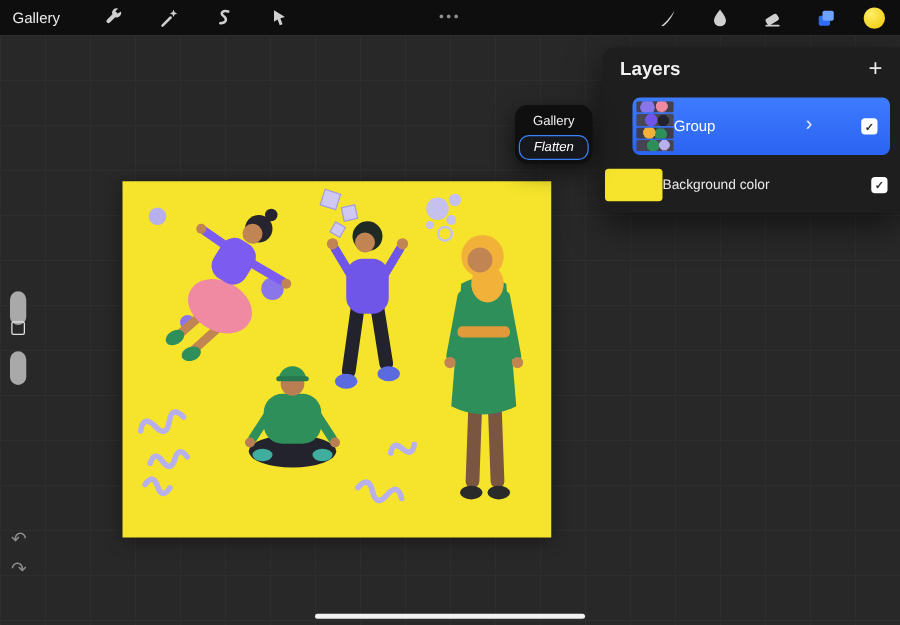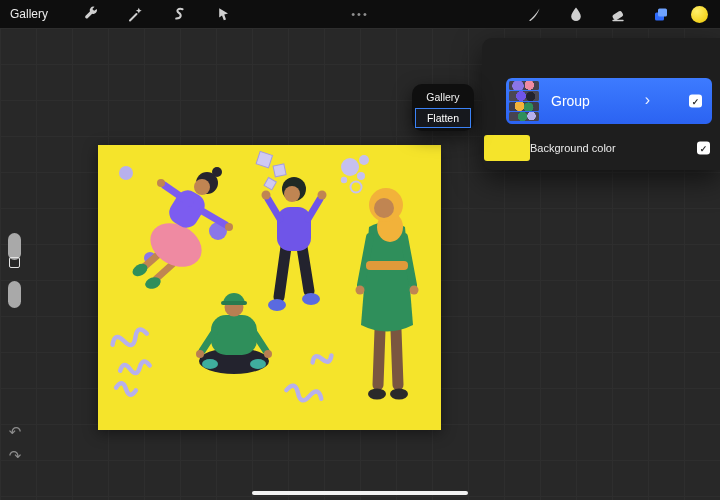--- a/index.html
+++ b/index.html
@@ -53,37 +53,37 @@
   .thumb-strip { width:30px; height:40px; margin-left:3px; display:flex; flex-direction:column; gap:1px; }
   .thumb-strip > div { flex:1; border-radius:1.5px; }
   .t1 { background: radial-gradient(circle at 30% 55%, #8a76e8 0 26%, transparent 27%),
                     radial-gradient(circle at 68% 45%, #ef8aa2 0 22%, transparent 23%), #44414f; }
   .t2 { background: radial-gradient(circle at 40% 50%, #6f55e8 0 26%, transparent 27%),
                     radial-gradient(circle at 72% 55%, #23232e 0 20%, transparent 21%), #4a4754; }
   .t3 { background: radial-gradient(circle at 35% 45%, #f2b23a 0 24%, transparent 25%),
                     radial-gradient(circle at 65% 60%, #2f8f5b 0 24%, transparent 25%), #403d4a; }
   .t4 { background: radial-gradient(circle at 45% 50%, #2f8f5b 0 28%, transparent 29%),
                     radial-gradient(circle at 75% 45%, #b7b0ec 0 18%, transparent 19%), #474451; }
-  .group-label { color:#ffffff; font-size:14px; margin-left:12px; }
+  .group-label { color:#ffffff; font-size:12px; }
   .row-chevron { position:absolute; right:62px; color:#e9efff; font-size:16px; line-height:1; top:14px; }
   .checkbox { position:absolute; right:10px; top:50%; transform:translateY(-50%);
               width:13px; height:13px; background:#ffffff; border-radius:3px;
               display:flex; align-items:center; justify-content:center;
               font-size:9px; color:#2b2b2b; font-weight:bold; }
   .layer-row-bg { position:absolute; left:0; right:0; top:94px; height:32px; display:flex; align-items:center; }
   .bg-swatch { width:46px; height:26px; background:#f5e42b; border-radius:3px; margin-left:2px; }
   .bg-label { color:#eaeaea; font-size:11px; }
 
   
   .context-menu { position:absolute; left:412px; top:56px; width:62px; background:#0f0f0f;
                   border-radius:10px; padding:4px 3px 3px; z-index:25;
                   box-shadow:0 6px 18px rgba(0,0,0,.6); }
   .cm-rename { color:#f0f0f0; font-size:10.5px; text-align:center; padding:3px 0 5px; }
   .cm-flatten { color:#ffffff; font-size:10.5px; text-align:center; padding:3px 8px;
-                border:1.5px solid #3b82f6; border-radius:0; background:#16181d; }
+                border:1.5px solid #3b82f6; border-radius:8px; background:#16181d;font-style:italic; }
 
   
   .home-indicator { position:absolute; left:50%; bottom:5px; transform:translateX(-50%);
                     width:216px; height:4.5px; border-radius:3px; background:#f2f2f2; z-index:40; }
 </style>
 </head>
 <body>
 
 <div class="screen">
 
@@ -237,20 +237,24 @@
           <path d="M155 186 L168 206" stroke="#2f8f5b" stroke-width="7" stroke-linecap="round"></path>
           <circle cx="170" cy="209" r="4" fill="#b97f52"></circle>
           <circle cx="136" cy="162" r="9.5" fill="#b97f52"></circle>
           <path d="M125 159 a11 11 0 0 1 22 0 Z" fill="#2f8f5b"></path>
           <rect x="123" y="156" width="26" height="4" rx="2" fill="#287a4e"></rect>
         </g>
       </svg>
     </div>
 
     <section class="layers-panel">
+      <div class="lp-header">
+        <span class="lp-title">Layers</span>
+        <span class="lp-add">+</span>
+      </div>
 
       <div class="layer-row-group">
         <div class="thumb-strip">
           <div class="t1"></div>
           <div class="t2"></div>
           <div class="t3"></div>
           <div class="t4"></div>
         </div>
         <span class="group-label">Group</span>
         <span class="row-chevron">›</span>

